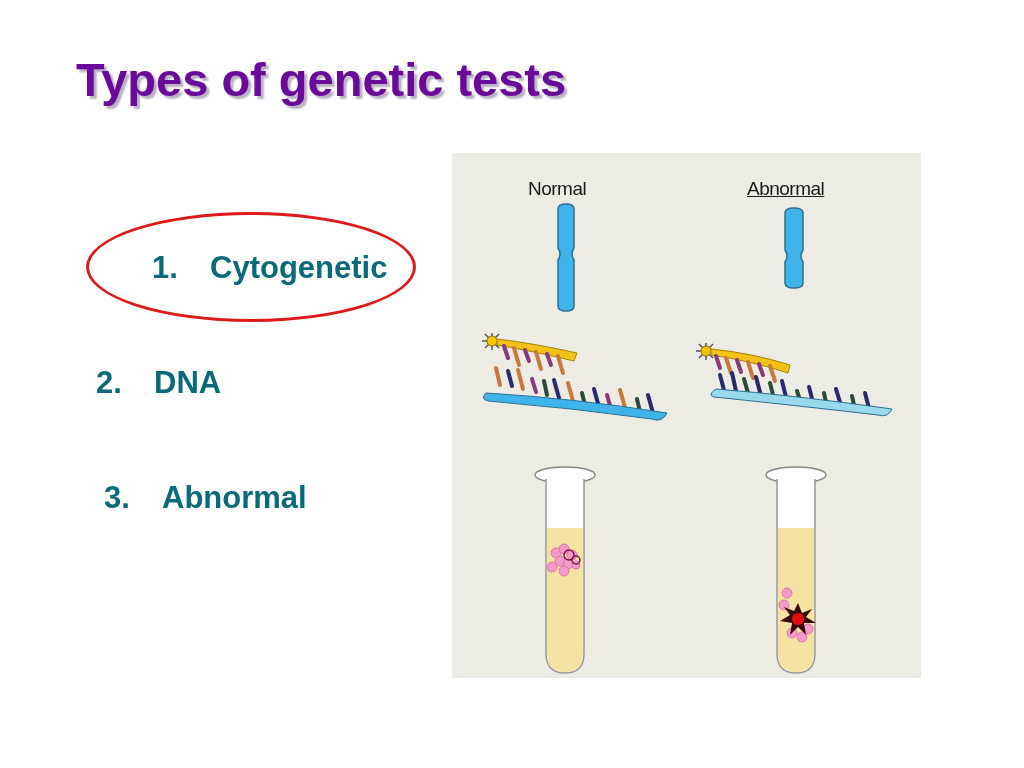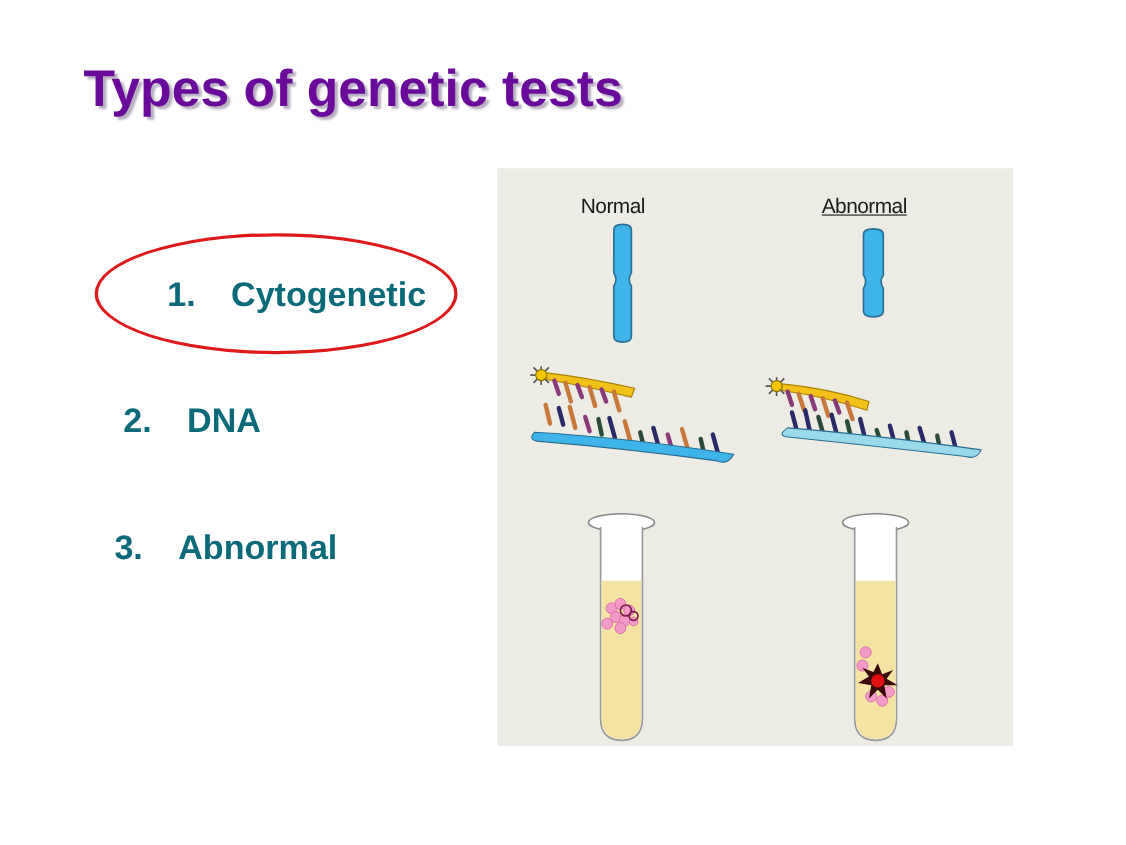--- a/index.html
+++ b/index.html
@@ -15,21 +15,21 @@
 </head>
 <body>
 
 <div class="title">Types of genetic tests</div>
 
 <div class="oval"></div>
 
 <div class="item" style="left:104px; top:250px;margin-left:48px;">
   <span class="num">1.</span><span>Cytogenetic</span>
 </div>
-<div class="item" style="left:112px; top:365px;">
+<div class="item" style="left:96px; top:365px;">
   <span class="num">2.</span><span>DNA</span>
 </div>
 <div class="item" style="left:104px; top:480px;">
   <span class="num">3.</span><span>Abnormal</span>
 </div>
 
 <div class="figure">
   <div class="lbl" style="left:76px; top:25px;">Normal</div>
   <div class="lbl" style="left:295px; top:25px;text-decoration:underline;">Abnormal</div>
 

